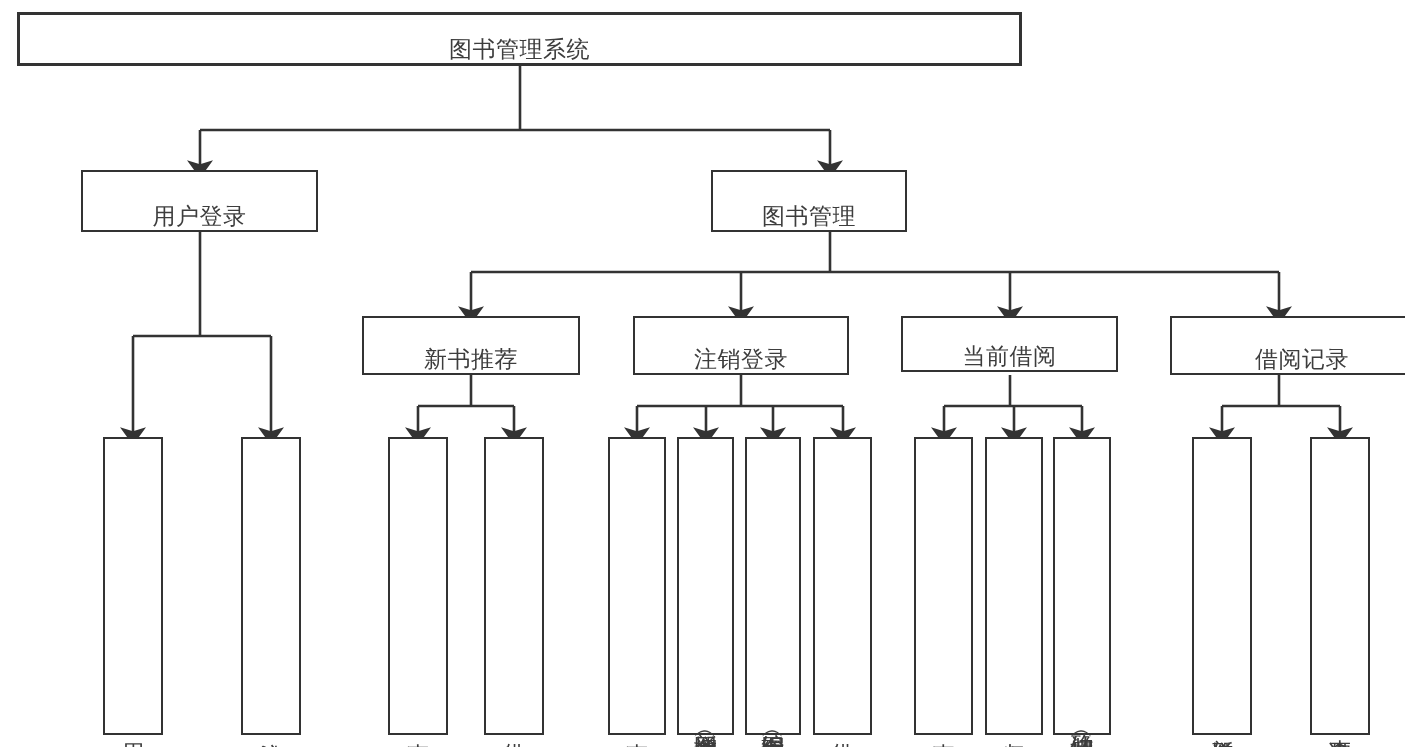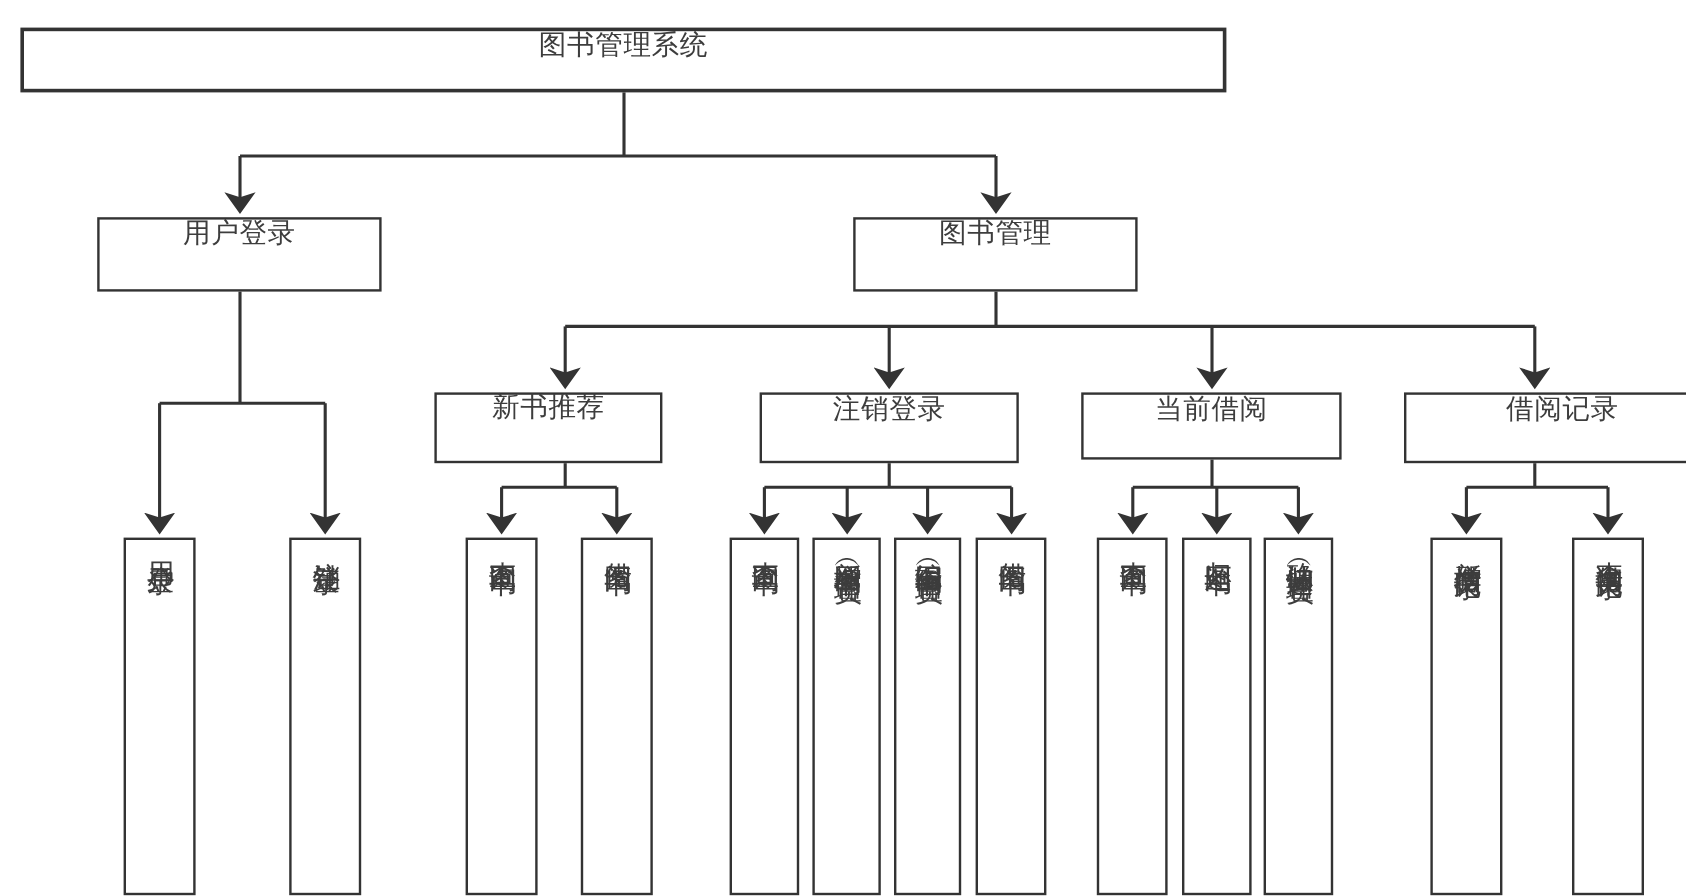--- a/index.html
+++ b/index.html
@@ -1,20 +1,20 @@
 <!DOCTYPE html>
 <html><head>
 <meta charset="utf-8">
 <style>
   html,body{margin:0;padding:0;background:#ffffff;}
   body{font-family:"DejaVu Sans","Liberation Sans",sans-serif;}
   #stage{position:relative;width:1405px;height:747px;background:#ffffff;overflow:hidden;}
   svg.links{position:absolute;left:0;top:0;width:1405px;height:747px;pointer-events:none;}
   .node{position:absolute;box-sizing:border-box;background:#ffffff;border:2.5px solid #333333;
-        display:flex;align-items:flex-start;justify-content:center;margin-top:11px;}
+        display:flex;align-items:flex-end;justify-content:center;}
   .node.root{border-width:3px;}
   .node .lbl{color:#3d3d3d;font-size:23px;line-height:1.12;letter-spacing:.5px;text-align:center;
              white-space:pre;}
   .node.leaf .lbl{writing-mode:vertical-rl;text-orientation:upright;font-size:23px;line-height:1.18;
                   letter-spacing:2px;}
   .watermark{position:absolute;right:6px;bottom:4px;color:#b9b9b9;font-size:17px;
              letter-spacing:.5px;user-select:none;}
 </style>
 </head>
 <body>
@@ -63,24 +63,24 @@
       </g>
   </svg>
 
   <div id="node-layer">
       <div class="node root" style="left: 17px; top: 12px; width: 1005px; height: 54px;">
         <span class="lbl">图书管理系统</span>
       </div>
       <div class="node" style="left: 81px; top: 170px; width: 237px; height: 62px;">
         <span class="lbl">用户登录</span>
       </div>
-      <div class="node" style="left: 711px; top: 170px; width: 237px; height: 62px;">
+      <div class="node" style="left: 711px; top: 170px; width: 196px; height: 62px;">
         <span class="lbl">图书管理</span>
       </div>
-      <div class="node" style="left: 362px; top: 316px; width: 190px; height: 59px; font-family: Liberation Mono, monospace;">
+      <div class="node" style="left: 362px; top: 316px; width: 218px; height: 59px;">
         <span class="lbl">新书推荐</span>
       </div>
       <div class="node" style="left: 633px; top: 316px; width: 216px; height: 59px;">
         <span class="lbl">注销登录</span>
       </div>
       <div class="node" style="left: 901px; top: 316px; width: 217px; height: 56px;">
         <span class="lbl">当前借阅</span>
       </div>
       <div class="node" style="left: 1170px; top: 316px; width: 264px; height: 59px;">
         <span class="lbl">借阅记录</span>

